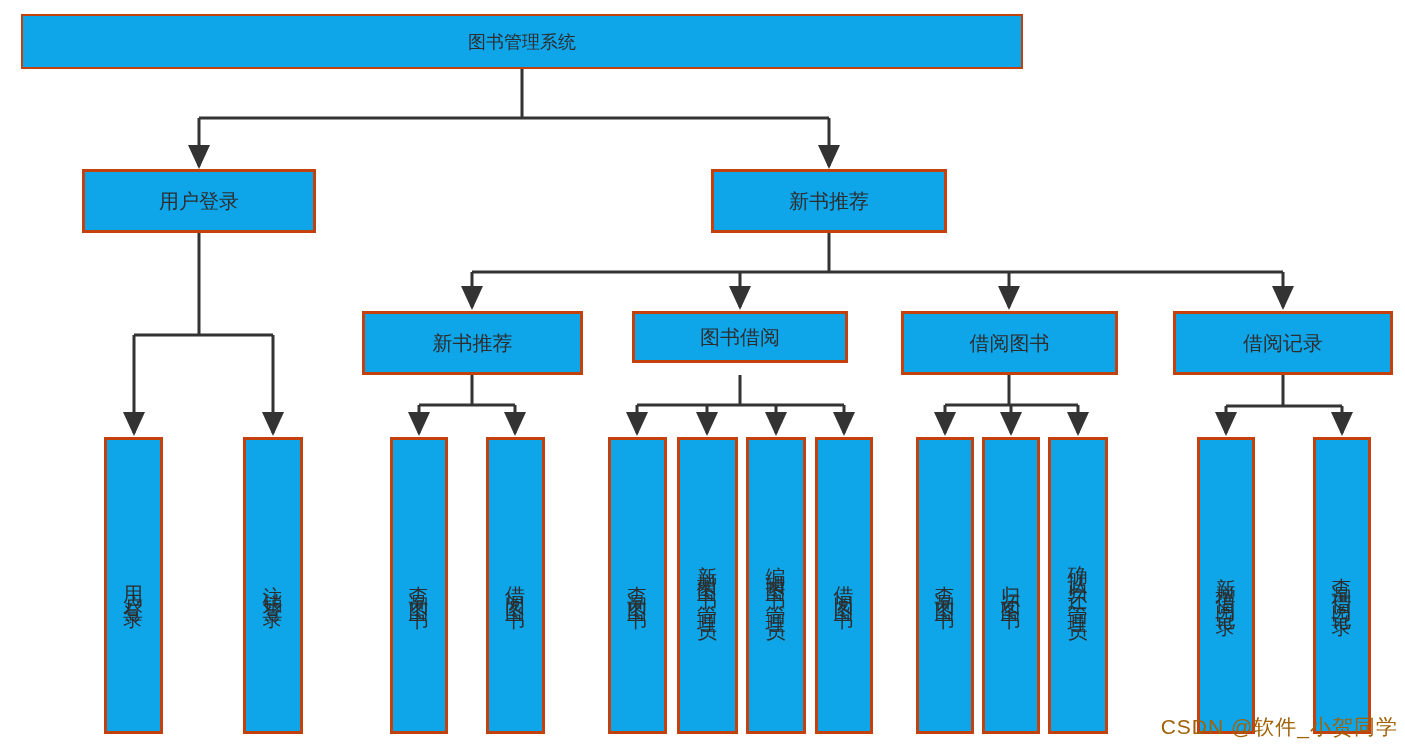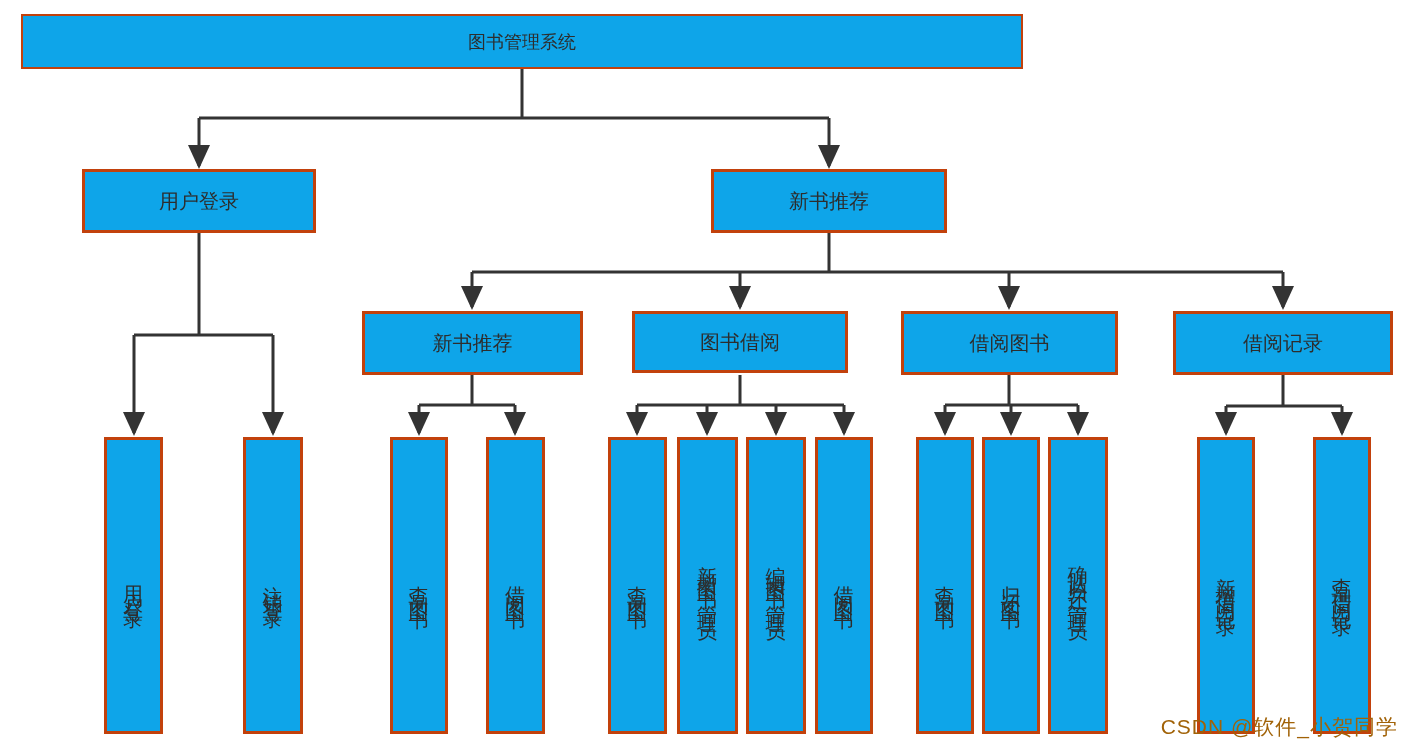--- a/index.html
+++ b/index.html
@@ -133,21 +133,21 @@
   <div class="box l2-box" style="left:82px; top:169px; width:234px; height:64px;">
     <span>用户登录</span>
   </div>
   <div class="box l2-box" style="left:711px; top:169px; width:236px; height:64px;">
     <span>新书推荐</span>
   </div>
 
   <div class="box l3-box" style="left:362px; top:311px; width:221px; height:64px;">
     <span>新书推荐</span>
   </div>
-  <div class="box l3-box" style="left:632px; top:311px; width:216px; height:62px;">
+  <div class="box l3-box" style="left:632px; top:311px; width:216px; height:52px;">
     <span>图书借阅</span>
   </div>
   <div class="box l3-box" style="left:901px; top:311px; width:217px; height:64px;">
     <span>借阅图书</span>
   </div>
   <div class="box l3-box" style="left:1173px; top:311px; width:220px; height:64px;">
     <span>借阅记录</span>
   </div>
 
   <div class="box leaf-box" style="left:104px; width:59px;">

